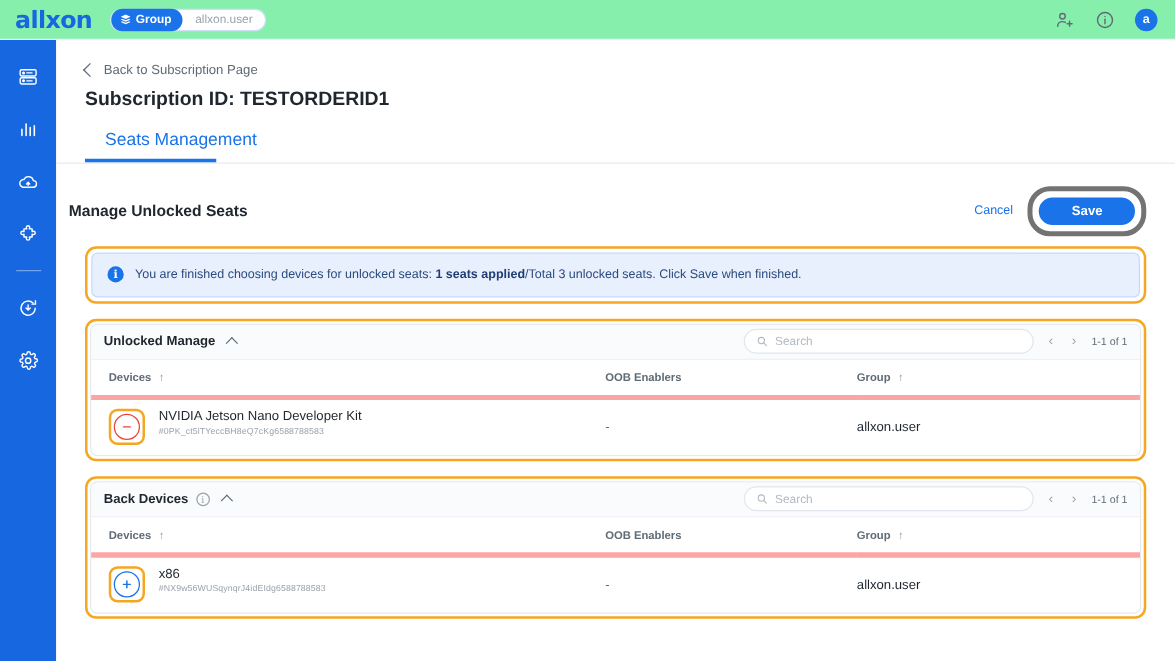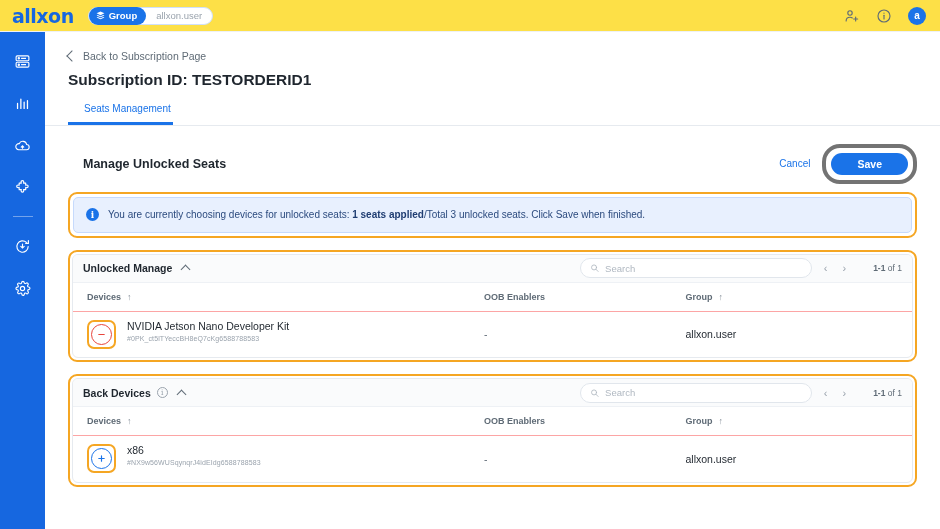--- a/index.html
+++ b/index.html
@@ -7,21 +7,21 @@
     width: 940px; height: 529px;
     font-family: "Liberation Sans", sans-serif;
     background: #ffffff;
     overflow: hidden;
   }
   .app { position: relative; width: 940px; height: 529px; background:#fff; }
 
   
   .topbar {
     position:absolute; left:0; top:0; width:940px; height:32px;
-    background:#fde047; display:flex; align-items:center;
+    background:#86efac; display:flex; align-items:center;
     border-bottom:1px solid #eef1f5;
   }
   .logo {
     margin-left:12px; font-size:19px; font-weight:bold; letter-spacing:-0.5px;
     color:#1667e0; font-family:"DejaVu Sans", sans-serif;
   }
   .ctx-pill {
     margin-left:14px; display:flex; align-items:center; height:18px;
     border:1px solid #cfe0fb; border-radius:9px; background:#fff;
     padding-right:10px;
@@ -58,24 +58,24 @@
   
   .content { position:absolute; left:45px; top:32px; width:895px; height:497px; background:#fff; overflow:hidden; }
 
   .back-row { display:flex; align-items:center; gap:7px; margin:18px 0 0 23px; cursor:pointer; }
   .back-row .chev { width:8px; height:8px; border-left:1.6px solid #5f6b76; border-bottom:1.6px solid #5f6b76; transform:rotate(45deg); }
   .back-row span { font-size:10.5px; color:#5f6b76; }
 
   .page-title { margin:9px 0 0 23px; font-size:15.5px; font-weight:bold; color:#1f262e; }
 
   .tabs { margin:14px 0 0 23px; display:flex; }
-  .tab { font-size:10px; color:#1a73e8; padding:0 16px 8px 16px; cursor:pointer; }
+  .tab { font-size:14px; color:#1a73e8; padding:0 16px 8px 16px; cursor:pointer; }
   .tabs-underline { margin-left:23px; width:105px; height:2.5px; background:#1a73e8; }
 
-  .sec-head { display:flex; align-items:center; margin:18px 23px 0 38px; }
+  .sec-head { display:flex; align-items:center; margin:18px 23px 0 10px; }
   .sec-title { font-size:12.5px; font-weight:bold; color:#1f262e; }
   .sec-actions { margin-left:auto; display:flex; align-items:center; gap:12px; }
   .link-btn { font-size:10px; color:#1a73e8; cursor:pointer; }
   .save-wrap { position:relative; padding:5px; border:4px solid #737373; border-radius:18px; }
   .save-btn {
     background:#1a73e8; color:#fff; border:none; border-radius:13px;
     height:22px; padding:0 26px; font-size:10.5px; font-weight:bold; cursor:pointer;
     font-family:"Liberation Sans", sans-serif;
   }
 
@@ -108,26 +108,26 @@
     width:232px; height:20px; border:1px solid #e1e6ec; border-radius:10px; background:#fff;
     display:flex; align-items:center; padding:0 9px; gap:6px;
   }
   .search-box input {
     border:none; outline:none; font-size:9.5px; color:#3c4652; width:100%;
     font-family:"Liberation Sans", sans-serif; background:transparent;
   }
   .search-box input::placeholder { color:#b0b8c1; }
   .pg-arrow { color:#9aa3ad; font-size:11px; cursor:pointer; padding:0 3px; }
   .pg-label { font-size:8.5px; color:#5f6b76; }
-  .pg-label b { font-weight:bold;margin-left:15px; }
+  .pg-label b { font-weight:normal; }
 
   table { width:100%; border-collapse:collapse; }
   thead th {
     text-align:center; font-size:9px; font-weight:bold; color:#5f6b76;
-    padding:9px 0 9px 0; border-bottom:1px solid #fca5a5; background:#fff;
+    padding:9px 0 9px 0; border-bottom:4px solid #fca5a5; background:#fff;
   }
   .th-inner { display:flex; align-items:center; gap:6px; }
   .sort-up { font-size:9px; color:#8b949e; }
   td { padding:0; font-size:10.5px; color:#1f262e; vertical-align:middle; }
   .row { height:46px; }
   .col-dev { width:49%; padding-left:14px; }
   .col-oob { width:24%; }
   .col-grp { width:27%; }
 
   .dev-cell { display:flex; align-items:flex-start; gap:11px; }
@@ -240,21 +240,21 @@
         <span class="save-wrap">
           <button class="save-btn">Save</button>
         </span>
       </div>
     </div>
 
     <div class="banner-ring">
       <div class="banner">
         <div class="info-circ">i</div>
         <div class="banner-txt">
-          <span>You are currently choosing devices for unlocked seats: </span><b>1 seats applied</b><span>/Total 3 unlocked seats. Click Save when finished.</span>
+          <span>You are finished choosing devices for unlocked seats: </span><b>1 seats applied</b><span>/Total 3 unlocked seats. Click Save when finished.</span>
         </div>
       </div>
     </div>
 
     <div class="panel-ring">
       <div class="panel">
         <div class="panel-bar">
           <span class="panel-name">Unlocked Manage</span>
           <span class="caret"></span>
           <div class="panel-bar-right">

